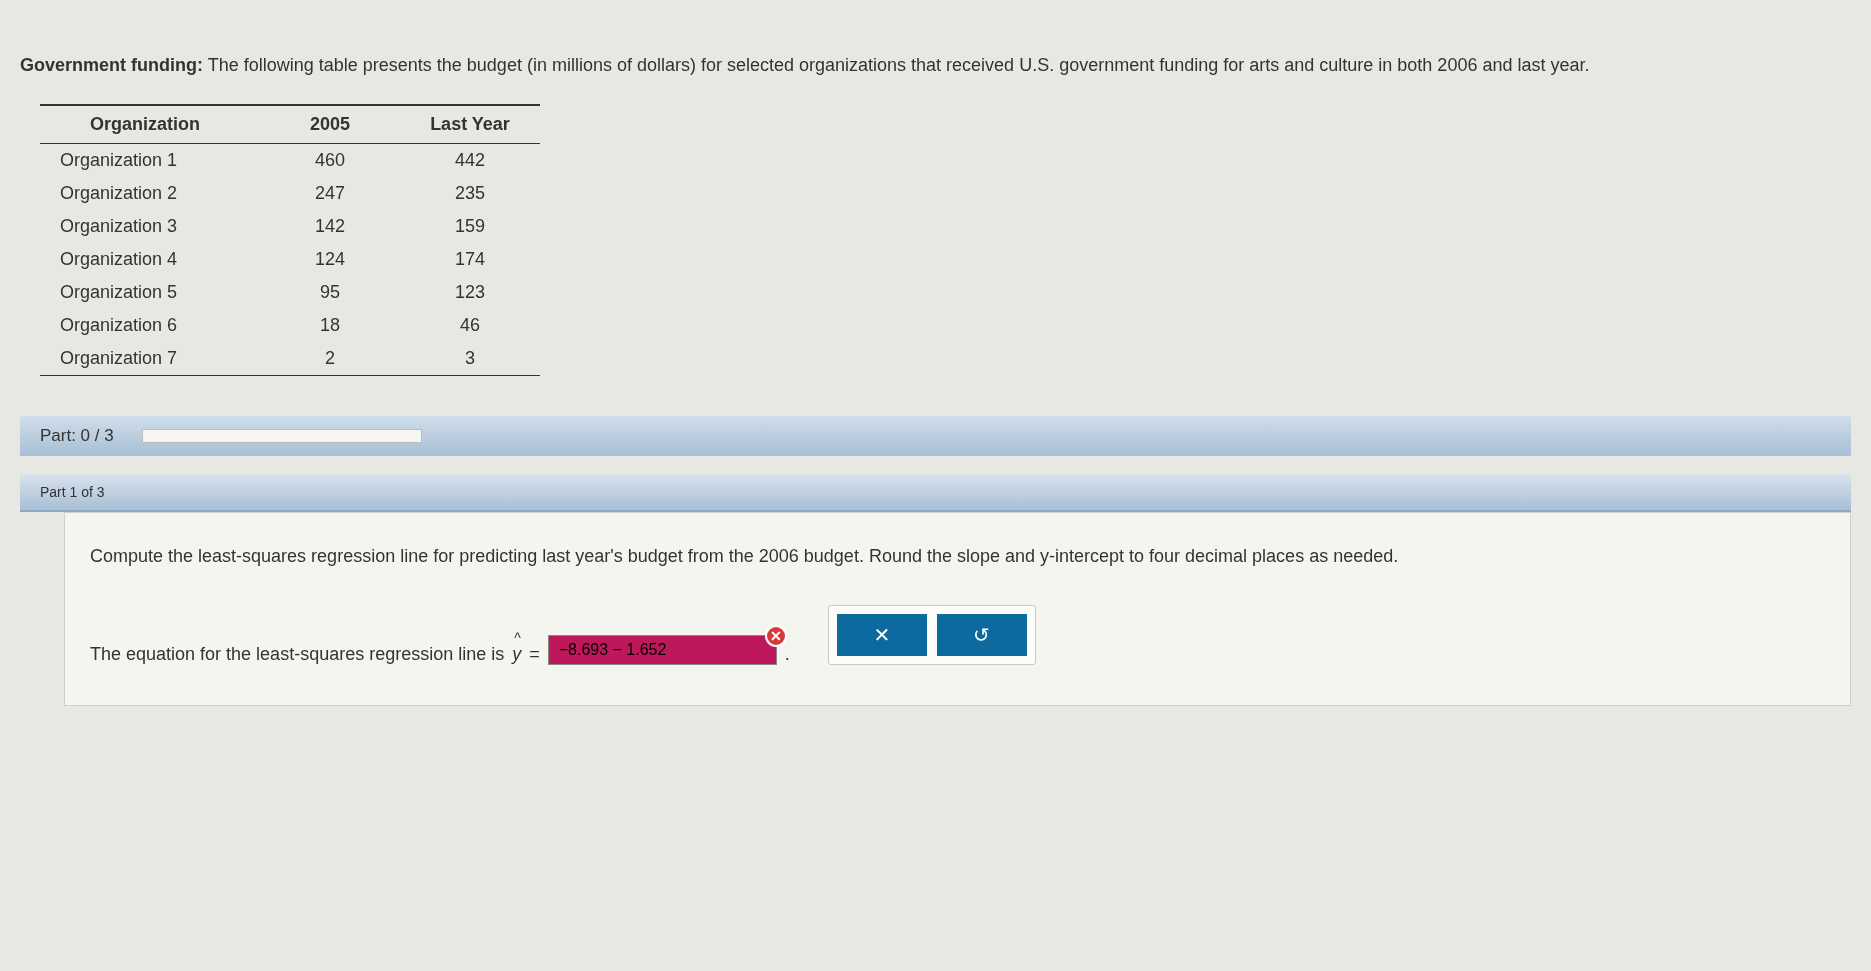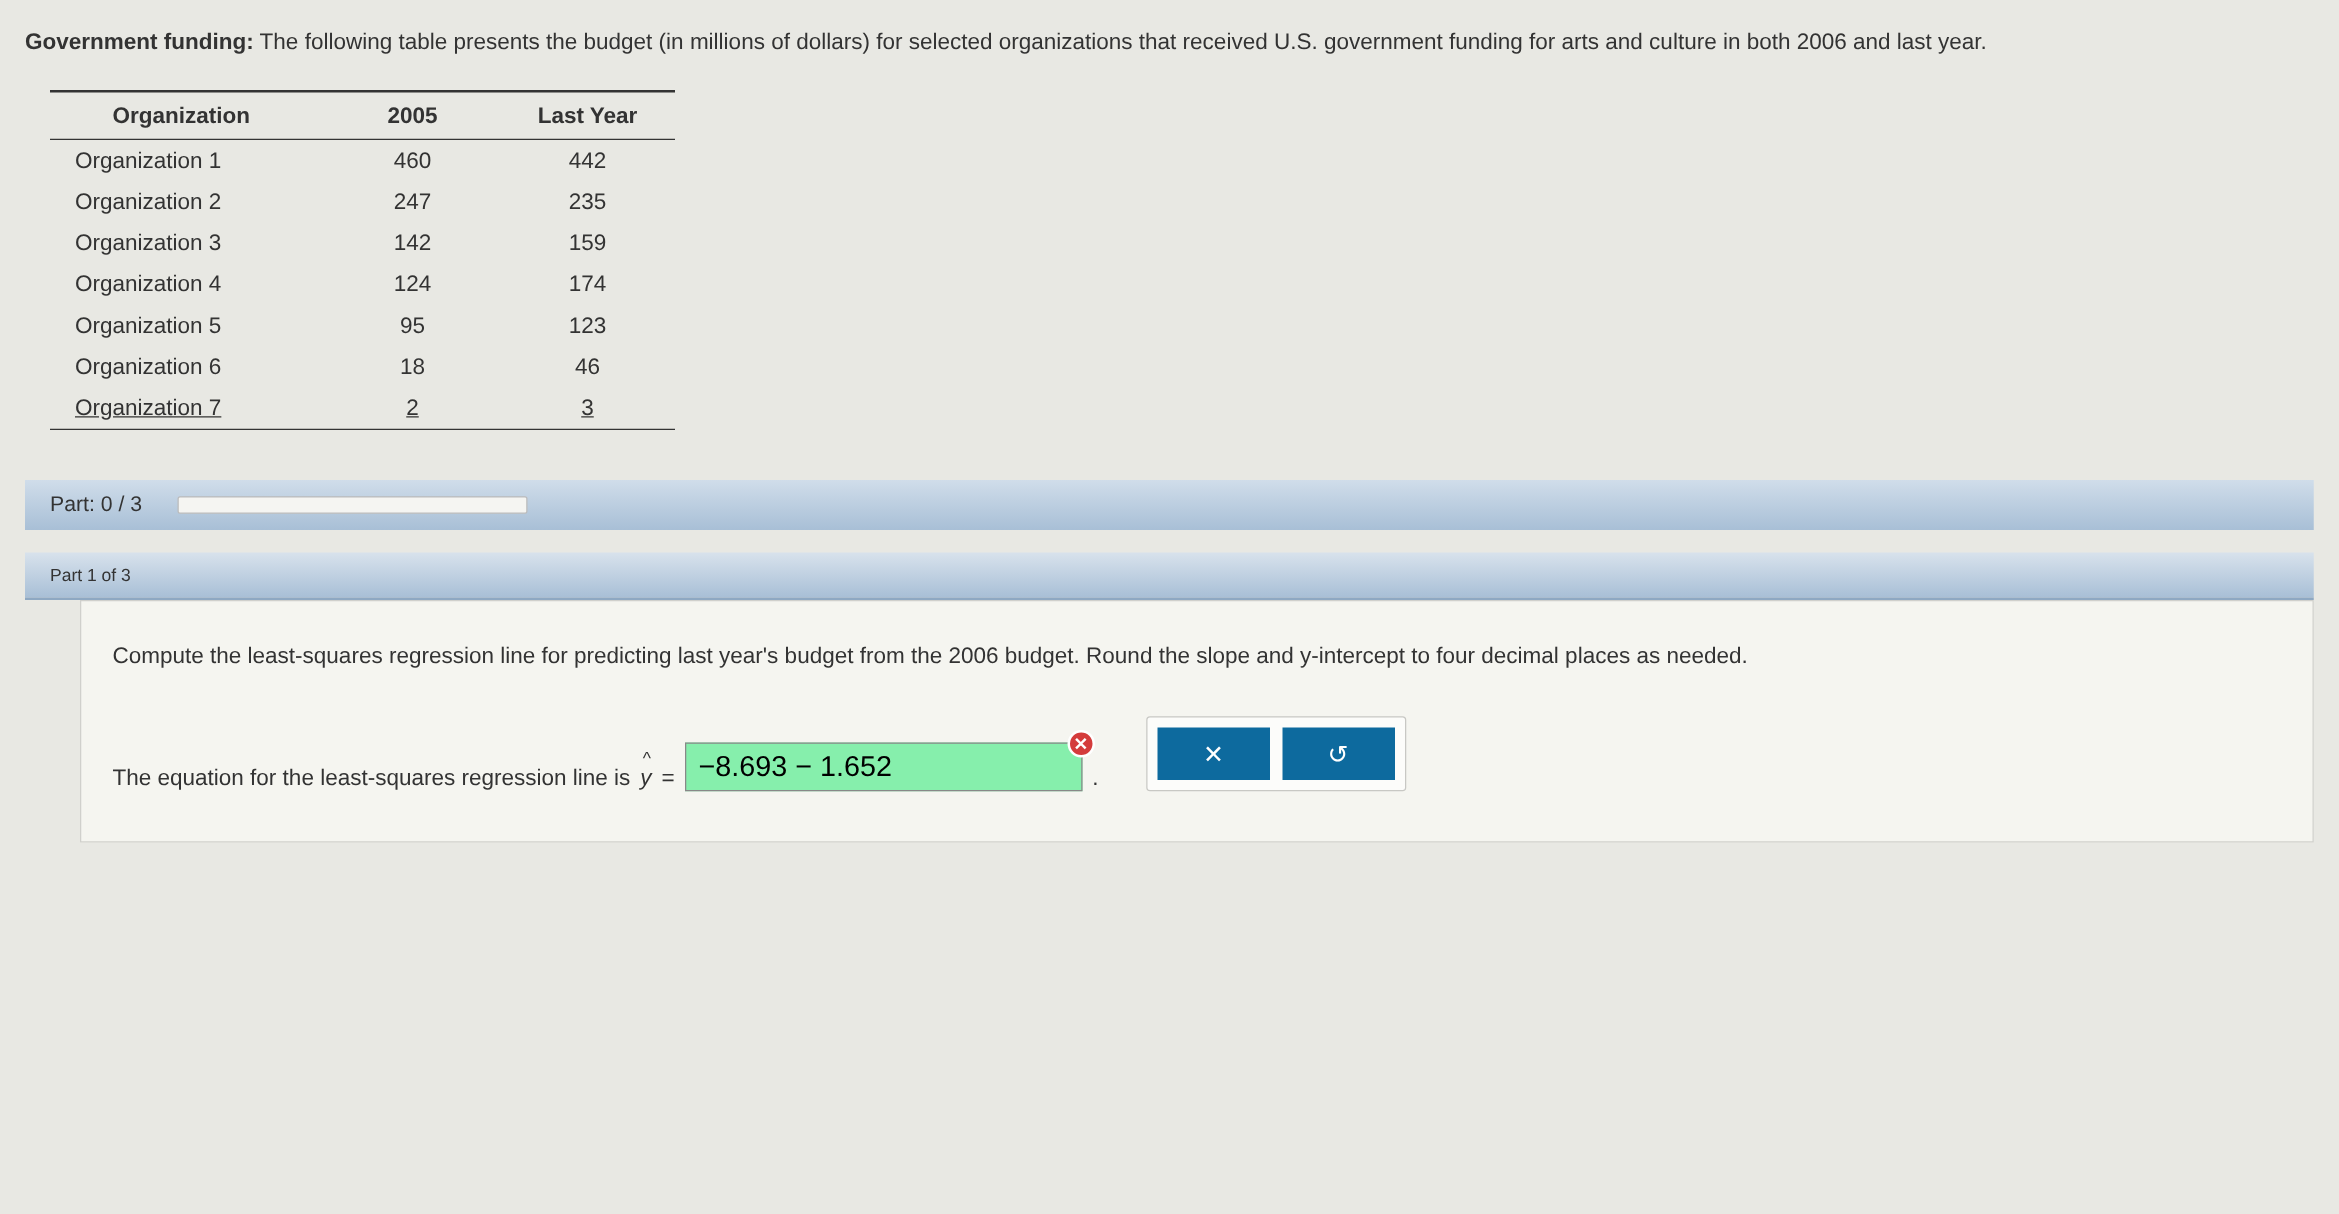--- a/index.html
+++ b/index.html
@@ -10,20 +10,21 @@
     body {
       font-family: Verdana, Arial, sans-serif;
       background: #e8e8e3;
       padding: 20px;
       color: #333;
       font-size: 18px;
     }
     .problem-intro {
       margin-bottom: 25px;
       line-height: 1.5;
+      margin-top: 32px;
     }
     .bold-lead {
       font-weight: bold;
     }
     .data-table {
       border-collapse: collapse;
       margin-left: 20px;
       margin-bottom: 40px;
     }
     .data-table th {
@@ -34,21 +35,20 @@
       font-weight: bold;
     }
     .data-table th.center, .data-table td.center {
       text-align: center;
     }
     .data-table td {
       padding: 6px 20px;
     }
     .data-table tr.last-row td {
       border-bottom: 1.5px solid #333;
-      text-decoration: underline;
     }
     .data-table td:first-child, .data-table th:first-child {
       padding-right: 60px;
       min-width: 220px;
     }
     .data-table th:nth-child(2), .data-table td:nth-child(2),
     .data-table th:nth-child(3), .data-table td:nth-child(3) {
       min-width: 140px;
     }
     .part-progress-bar {
@@ -101,23 +101,23 @@
       position: absolute;
       top: -14px;
       left: 2px;
       font-style: normal;
       font-size: 14px;
     }
     .answer-input {
       border: 1.5px solid #888;
       padding: 5px 10px;
       font-family: inherit;
-      font-size: 23px;
+      font-size: 16px;
       min-width: 170px;
-      background: #86efac;
+      background: #be185d;
       position: relative;
     }
     .input-wrap {
       position: relative;
       display: inline-block;
     }
     .error-badge {
       position: absolute;
       top: -10px;
       right: -10px;

